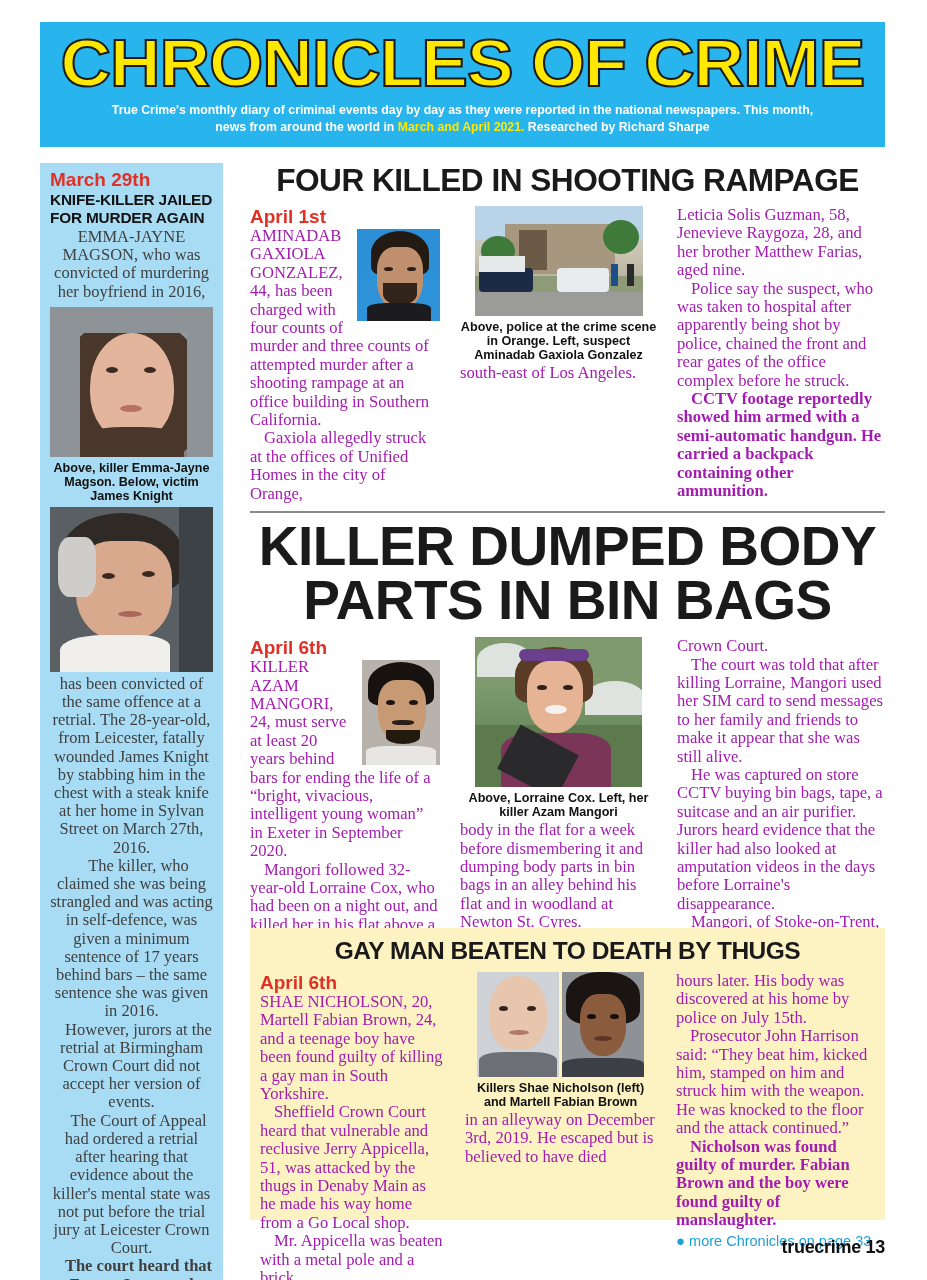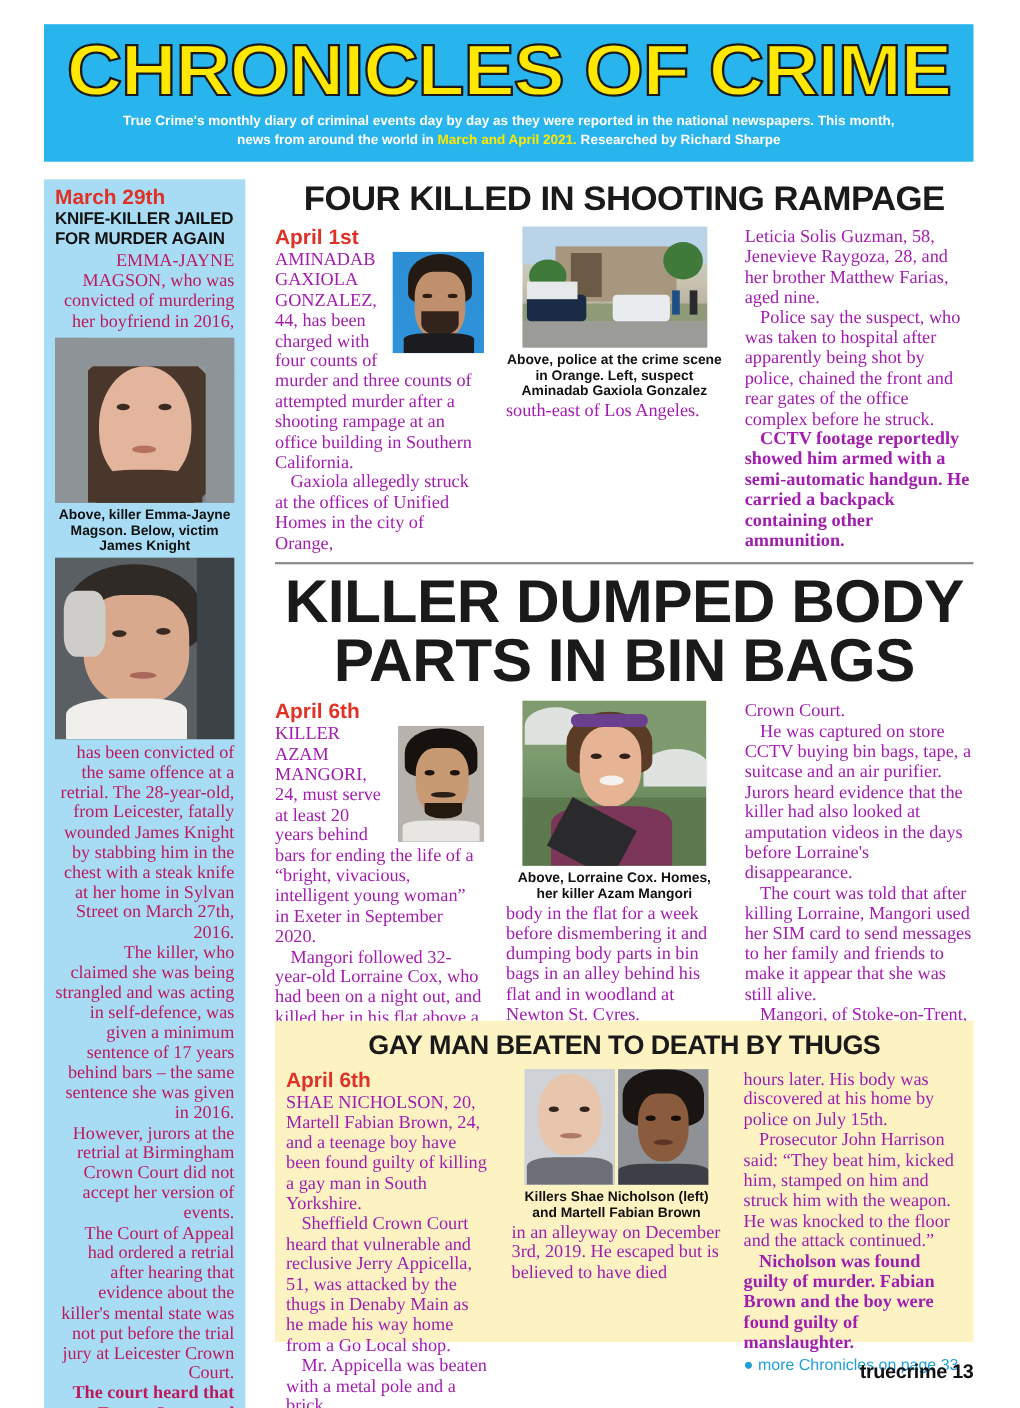--- a/index.html
+++ b/index.html
@@ -54,22 +54,22 @@
     font-weight:bold;font-size:19px;line-height:22px;
     color:#e03127;
   }
   .sb-head{
     font-family:"Liberation Sans",sans-serif;
     font-weight:bold;font-size:15.4px;line-height:16.5px;
     color:#111;letter-spacing:-0.2px;
     margin-top:1px;
   }
   .sb-body{
-    font-size:16.5px;line-height:18.2px;color:#be185d;
-    margin-top:2px;text-align:right;
+    font-size:16.5px;line-height:18.2px;color:#404040;
+    margin-top:2px;text-align:center;
   }
   .sb-body p{margin:0;}
   .sb-body p.ind{text-indent:14px;}
   .sb-body p.bold{font-weight:bold;}
   .photo{background:#8e9398;display:block;}
   .ph-magson{
     width:163px;height:150px;margin:6px 0 0 0;
     background:linear-gradient(180deg,#9aa0a6 0%,#8b9196 35%,#7d8389 100%);
     position:relative;overflow:hidden;
   }
@@ -297,32 +297,32 @@
             <div style="position:absolute;left:0;top:88px;width:167px;height:62px;background:#5c7a4e;"></div>
             <div style="position:absolute;left:40px;top:10px;width:78px;height:56px;background:#5a3b26;border-radius:50% 50% 20% 20%;"></div>
             <div style="position:absolute;left:52px;top:24px;width:56px;height:72px;background:#e6b394;border-radius:38% 38% 46% 46%;"></div>
             <div style="position:absolute;left:44px;top:12px;width:70px;height:12px;background:#6a3f8e;border-radius:8px;"></div>
             <div style="position:absolute;left:62px;top:48px;width:10px;height:5px;background:#2d2018;border-radius:50%;"></div>
             <div style="position:absolute;left:88px;top:48px;width:10px;height:5px;background:#2d2018;border-radius:50%;"></div>
             <div style="position:absolute;left:70px;top:68px;width:22px;height:9px;background:#f4f1ee;border-radius:50%;"></div>
             <div style="position:absolute;left:26px;top:96px;width:110px;height:54px;background:#7a3558;border-radius:30% 30% 0 0;"></div>
             <div style="position:absolute;left:30px;top:100px;width:66px;height:50px;background:#2a2a2c;transform:rotate(28deg);"></div>
           </div>
-          <div class="cap">Above, Lorraine Cox. Homes, her killer Azam Mangori</div>
+          <div class="cap">Above, Lorraine Cox. Left, her killer Azam Mangori</div>
           <div class="body" style="margin-top:2px;">
             <p>body in the flat for a week before dismembering it and dumping body parts in bin bags in an alley behind his flat and in woodland at Newton St. Cyres.</p>
             <p class="ind">Mangori was found guilty of murder by a jury at Exeter</p>
           </div>
         </div>
 
         <div class="col" style="width:218px;padding-left:10px;">
           <div class="body">
             <p>Crown Court.</p>
+            <p class="ind">The court was told that after killing Lorraine, Mangori used her SIM card to send messages to her family and friends to make it appear that she was still alive.</p>
             <p class="ind">He was captured on store CCTV buying bin bags, tape, a suitcase and an air purifier. Jurors heard evidence that the killer had also looked at amputation videos in the days before Lorraine's disappearance.</p>
-            <p class="ind">The court was told that after killing Lorraine, Mangori used her SIM card to send messages to her family and friends to make it appear that she was still alive.</p>
             <p class="ind">Mangori, of Stoke-on-Trent, admitted preventing a lawful burial.</p>
             <p class="ind bold">In court prosecutor Simon Laws QC described Mangori as a “fluent and determined liar.”</p>
           </div>
         </div>
       </div>
     </div>
   </div>
 
   <div class="yellow">
     <div class="yellow-inner">

